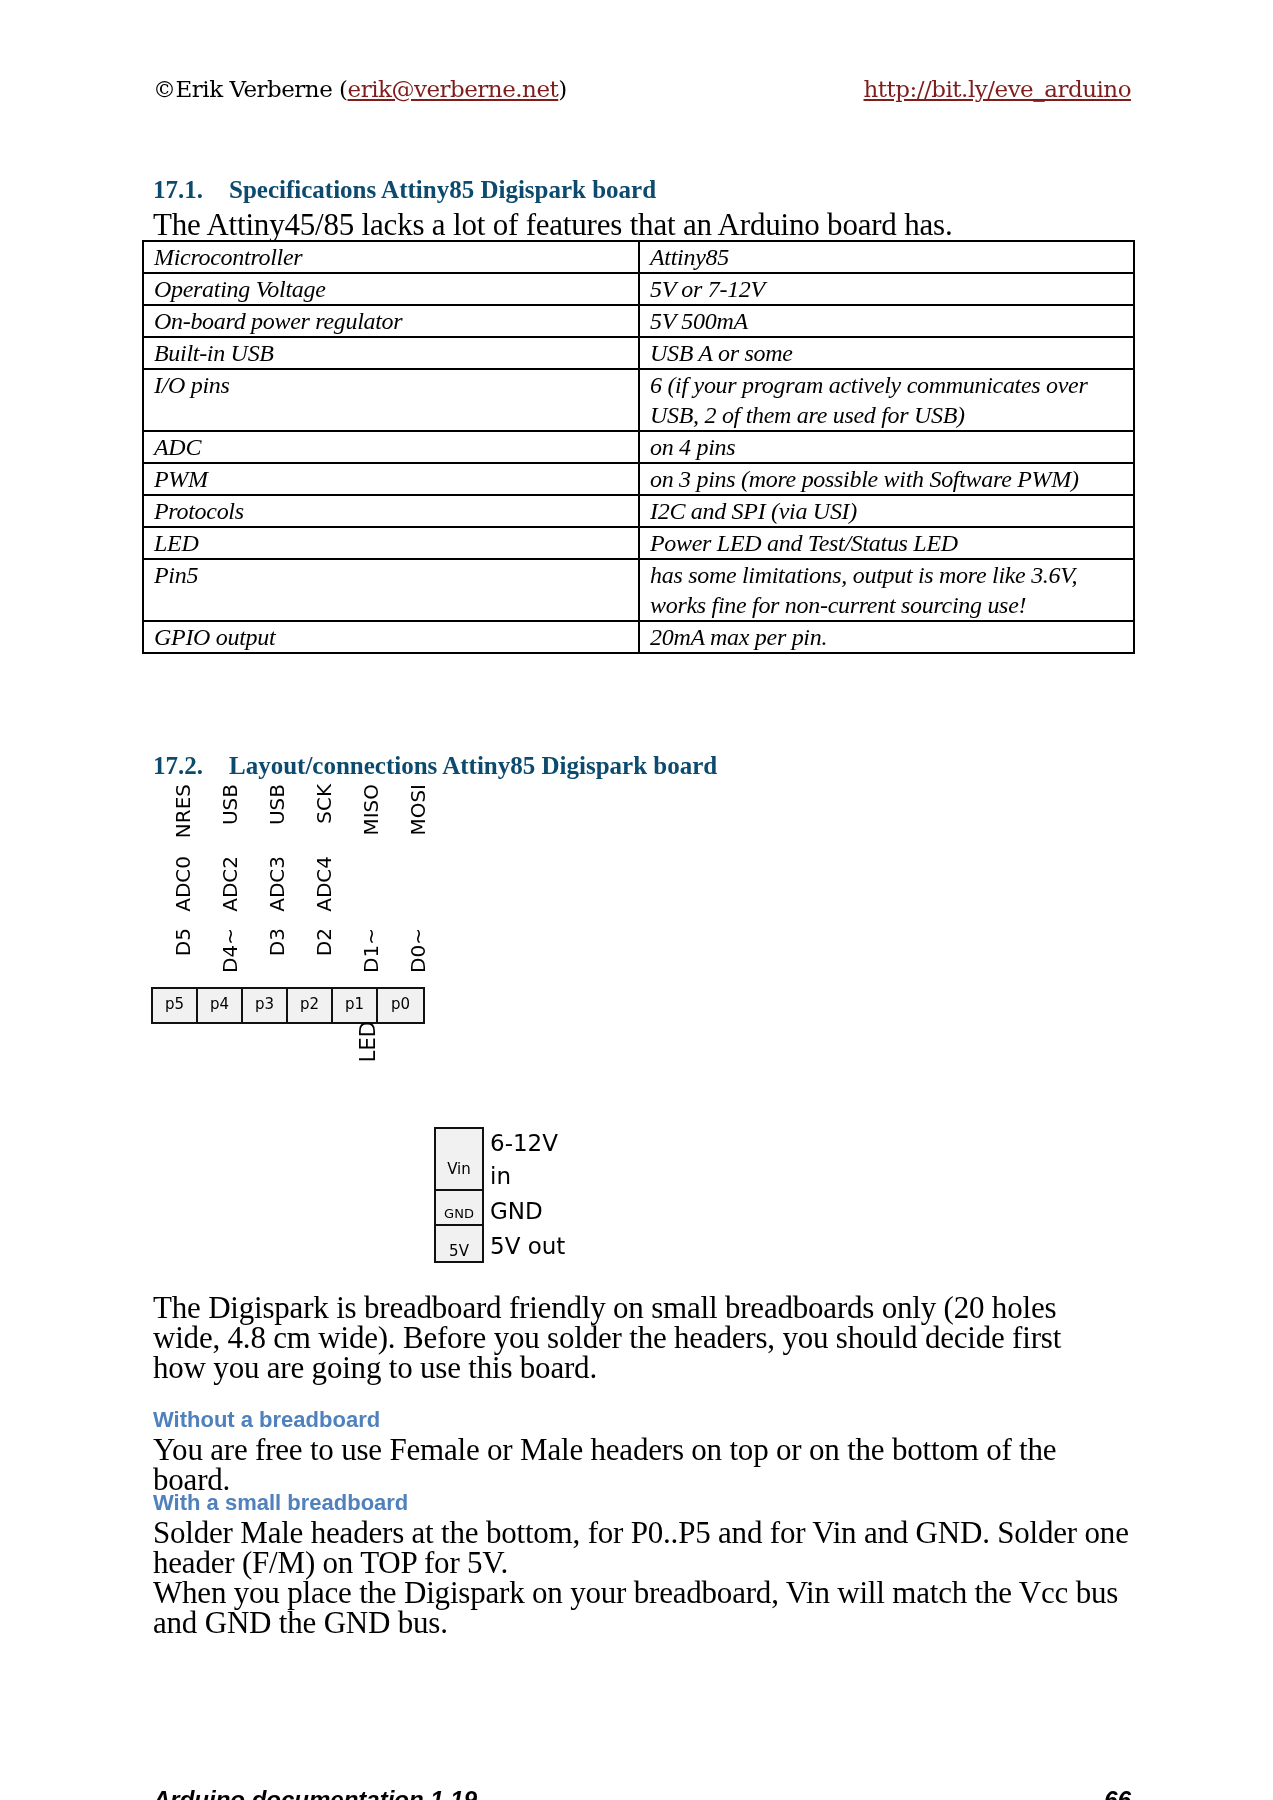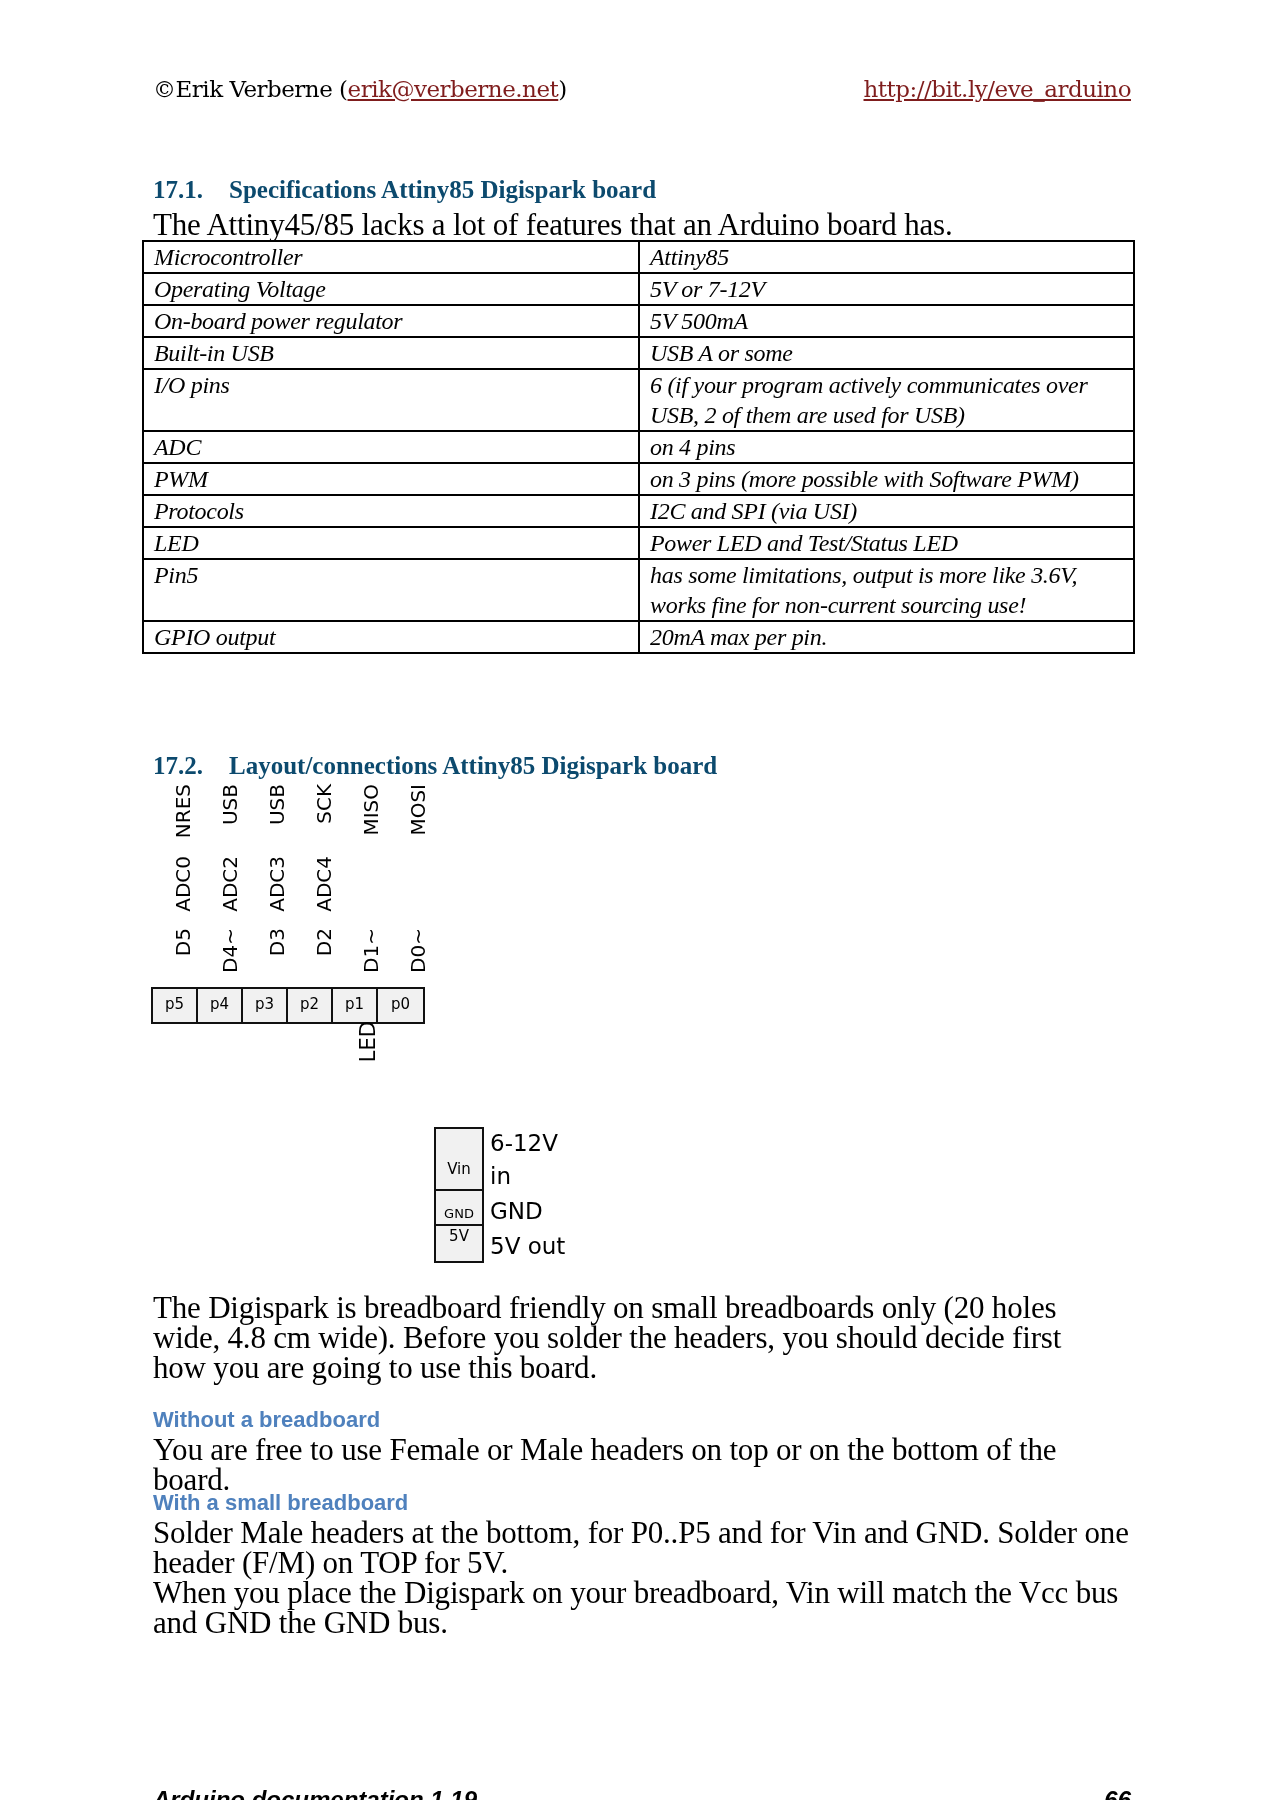--- a/index.html
+++ b/index.html
@@ -126,21 +126,21 @@
     <div class="pin">p1</div>
     <div class="pin">p0</div>
   </div>
 
   <div class="vlabel" style="left:356px; top:1021px; font-size:21px;">LED</div>
 </div>
 
 <div class="pwr">
   <div style="height:62px; font-size:15px; padding-bottom:11px;">Vin</div>
   <div style="height:35px; font-size:13px; padding-bottom:3px;">GND</div>
-  <div style="height:35px; font-size:15px; padding-bottom:16px;">5V</div>
+  <div style="height:35px; font-size:15px; padding-bottom:1px;">5V</div>
 </div>
 <div class="pwrtxt" style="top:1130px;">6-12V</div>
 <div class="pwrtxt" style="top:1163px;">in</div>
 <div class="pwrtxt" style="top:1198px;">GND</div>
 <div class="pwrtxt" style="top:1233px;">5V out</div>
 
 <div class="abs body" style="left:153px; top:1293px; width:960px;">The Digispark is breadboard friendly on small breadboards only (20 holes wide, 4.8 cm wide). Before you solder the headers, you should decide first how you are  going to use this board.</div>
 
 <div class="abs h3" style="left:153px; top:1407px;">Without a breadboard</div>
 <div class="abs body" style="left:153px; top:1435px; width:980px;">You are free to use Female or Male headers on top or on the bottom of the board.</div>

